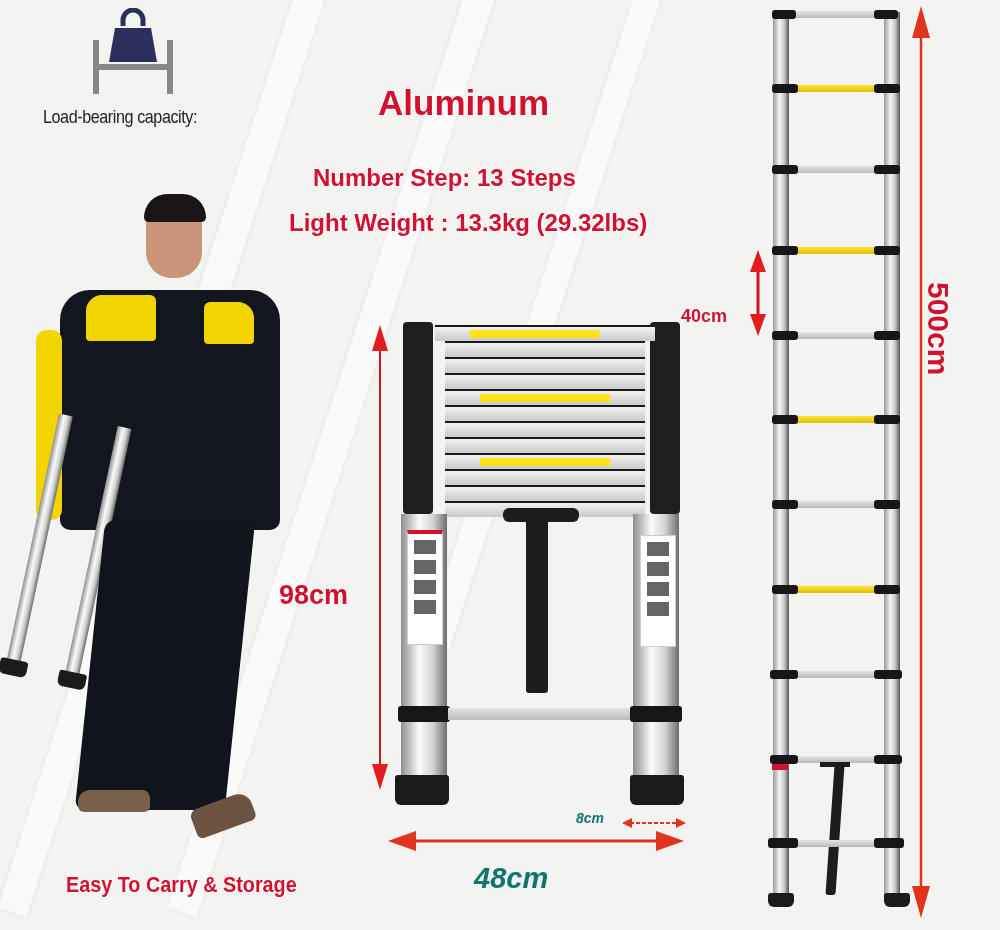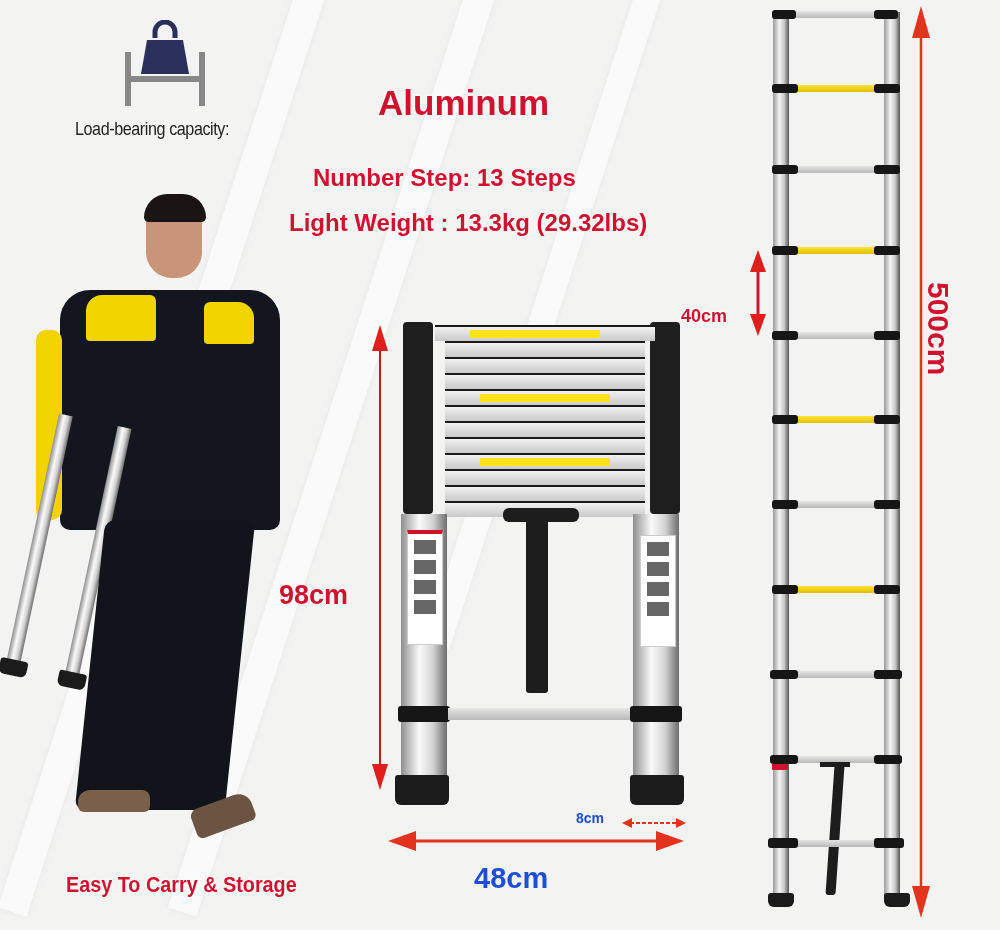--- a/index.html
+++ b/index.html
@@ -1,20 +1,20 @@
 <!DOCTYPE html>
 <html><head>
 <meta charset="utf-8">
 <style>
   html, body { margin:0; padding:0; }
   body { width:1000px; height:930px; overflow:hidden; background:#f3f3f2; position:relative; font-family:"Liberation Sans", sans-serif; }
   .abs { position:absolute; }
   .bg-ladder { position:absolute; background:#fafafa; box-shadow:0 0 6px rgba(0,0,0,0.06); }
   .red-text { color:#d0122f; font-weight:bold; text-shadow:0 0 2px #fff, 0 0 3px #fff; white-space:nowrap; }
-  .orange-text { color:#1d4ed8; font-weight:bold; white-space:nowrap; }
+  .orange-text { color:#0f766e; font-weight:bold; white-space:nowrap;font-style:italic; }
   .cap-label { font-size:19px; color:#222; letter-spacing:-0.5px; transform:scaleX(0.85); transform-origin:left; white-space:nowrap; }
   .cap-value { font-size:25px; font-weight:bold; color:#1c1c24; white-space:nowrap; }
   .rail { position:absolute; background:linear-gradient(90deg,#9a9a9a,#f4f4f4 40%,#c8c8c8 70%,#555); }
   .joint { position:absolute; background:#161616; border-radius:3px; }
   .rung { position:absolute; height:7px; background:linear-gradient(#e5e5e5,#b9b9b9); }
   .rung.yellow { background:linear-gradient(#ffe43a,#e1c000); }
   .step-c { position:absolute; left:445px; width:200px; height:14px; background:linear-gradient(#f1f1f1,#c9c9c9); border-top:2px solid #1a1a1a; }
   .step-c.yellow-lbl::after { content:""; position:absolute; left:35px; width:130px; top:3px; height:8px; background:#ffe21a; }
   .tube { position:absolute; width:30px; background:#1e1e1e; border-radius:4px; }
   .leg { position:absolute; background:linear-gradient(90deg,#8f8f8f,#fafafa 40%,#d2d2d2 70%,#6d6d6d); }
@@ -22,21 +22,21 @@
   .sticker { position:absolute; background:#fff; border:1px solid #ccc; }
   .sticker i { display:block; width:22px; height:14px; margin:6px auto; background:#333; opacity:0.75; }
 </style>
 </head>
 <body>
 
 <div class="bg-ladder" style="left:300px;top:-20px;width:30px;height:980px;transform:rotate(18deg);transform-origin:top;"></div>
 <div class="bg-ladder" style="left:470px;top:-20px;width:30px;height:980px;transform:rotate(18deg);transform-origin:top;"></div>
 <div class="bg-ladder" style="left:640px;top:-20px;width:26px;height:700px;transform:rotate(18deg);transform-origin:top;"></div>
 
-<div class="abs" style="left:38px;top:20px;width:190px;height:150px;margin-left:32px;">
+<div class="abs" style="left:38px;top:8px;width:190px;height:150px;">
   <svg class="abs" style="left:55px;top:0;" width="80" height="90" viewBox="0 0 80 90">
     <path d="M30 18 v-6 a10 10 0 0 1 20 0 v6" fill="none" stroke="#2a2f5c" stroke-width="5"></path>
     <polygon points="22,20 58,20 64,54 16,54" fill="#2a2f5c"></polygon>
     <rect x="0" y="32" width="6" height="54" fill="#888"></rect>
     <rect x="74" y="32" width="6" height="54" fill="#888"></rect>
     <rect x="0" y="56" width="80" height="6" fill="#888"></rect>
   </svg>
   <div class="abs cap-label" style="left:5px;top:98px;">Load-bearing capacity:</div>
 </div>
 

